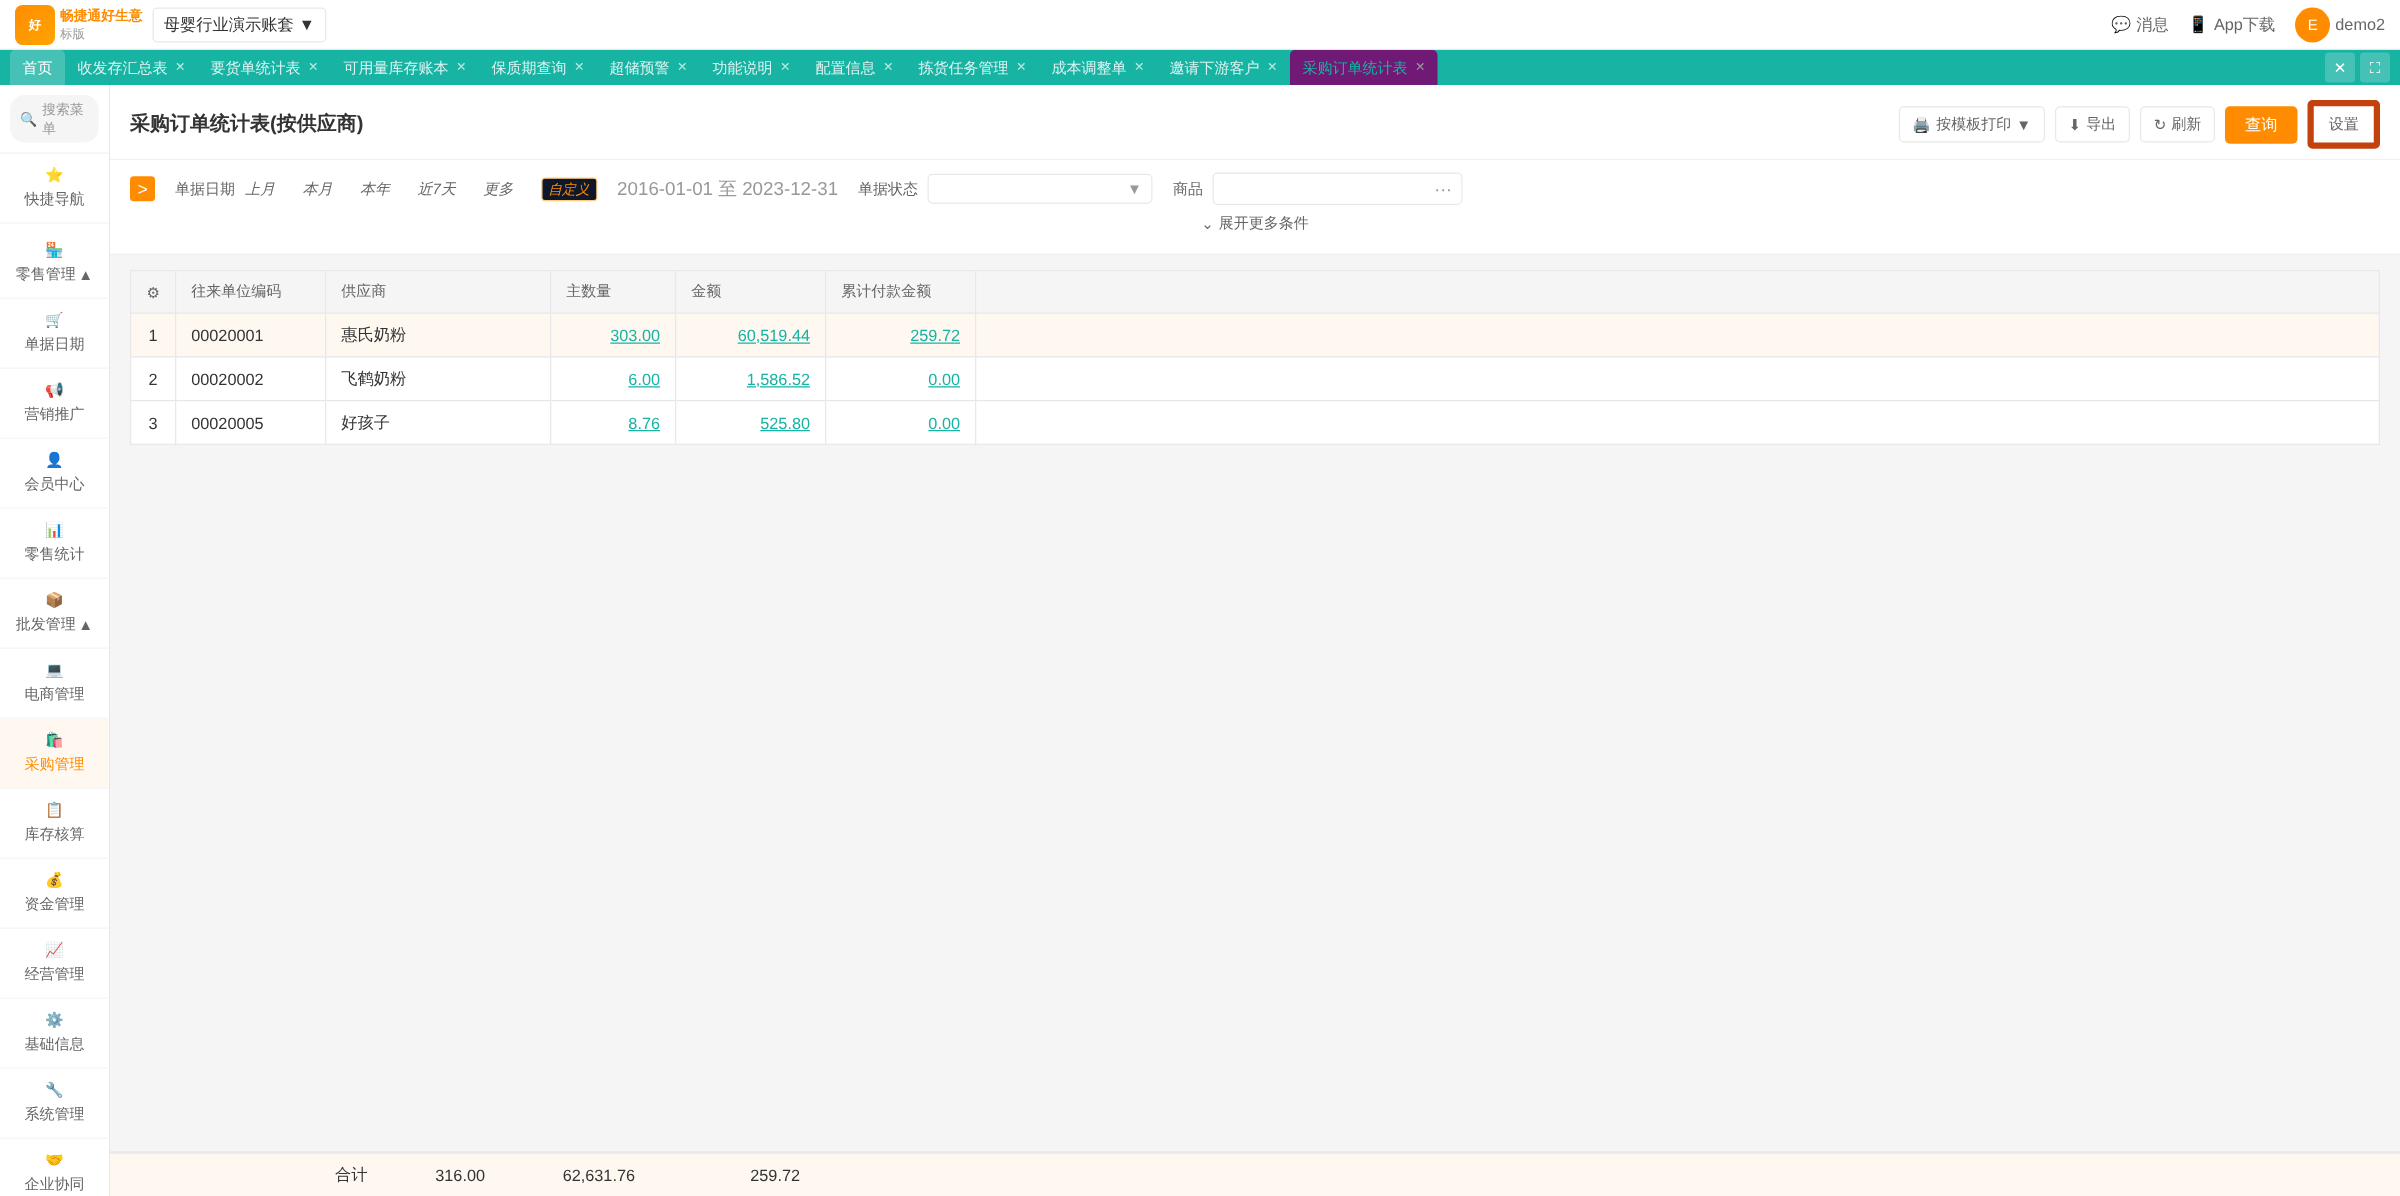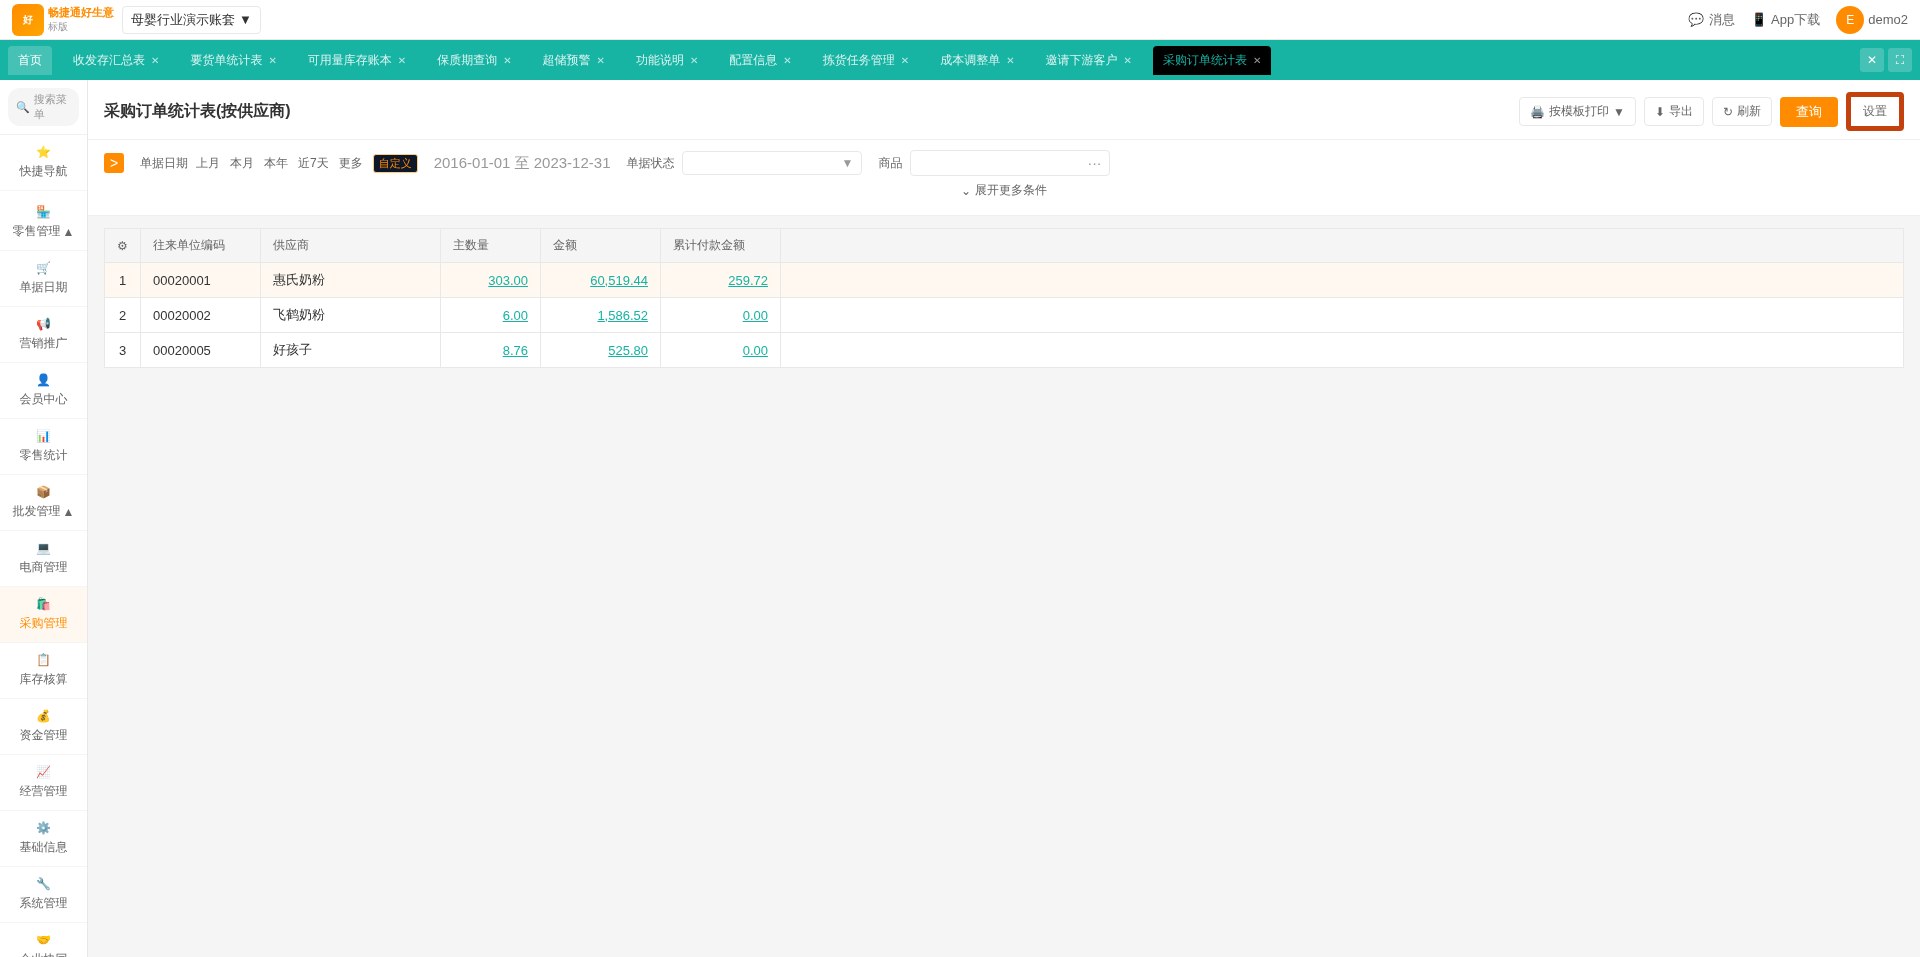--- a/index.html
+++ b/index.html
@@ -9,24 +9,24 @@
     .top-bar { height: 40px; background: #fff; display: flex; align-items: center; justify-content: space-between; padding: 0 12px; border-bottom: 1px solid #e8e8e8; flex-shrink: 0; }
     .top-bar-left { display: flex; align-items: center; gap: 8px; }
     .logo { display: flex; align-items: center; gap: 4px; }
     .logo-icon { width: 32px; height: 32px; background: linear-gradient(135deg, #ff8c00, #ffa500); border-radius: 6px; display: flex; align-items: center; justify-content: center; color: white; font-size: 10px; font-weight: bold; }
     .workspace-selector { display: flex; align-items: center; gap: 4px; font-size: 13px; color: #333; cursor: pointer; padding: 4px 8px; border: 1px solid #e8e8e8; border-radius: 4px; background: #fff; }
     .top-bar-right { display: flex; align-items: center; gap: 16px; }
     .top-bar-btn { display: flex; align-items: center; gap: 4px; font-size: 13px; color: #666; cursor: pointer; }
     .user-avatar { width: 28px; height: 28px; border-radius: 50%; background: #ff8c00; display: flex; align-items: center; justify-content: center; color: white; font-size: 12px; }
 
     
-    .nav-tabs { height: 40px; background: #17b3a3; display: flex; align-items: center; padding: 0 8px; flex-shrink: 0; overflow-x: auto; gap: 11px; }
+    .nav-tabs { height: 28px; background: #17b3a3; display: flex; align-items: center; padding: 0 8px; flex-shrink: 0; overflow-x: auto; gap: 0; }
     .nav-tab { display: flex; align-items: center; gap: 4px; padding: 6px 10px; border-radius: 4px 4px 0 0; font-size: 12px; color: rgba(255,255,255,0.85); cursor: pointer; white-space: nowrap; }
     .nav-tab.home { background: rgba(255,255,255,0.2); color: white; }
-    .nav-tab.active { background: #000000; color: #17b3a3; font-weight: 500; }
+    .nav-tab.active { background: #701a75; color: #17b3a3; font-weight: 500; }
     .nav-tab .close-btn { font-size: 10px; color: rgba(255,255,255,0.7); margin-left: 2px; }
     .nav-tab.active .close-btn { color: #999; }
     .nav-actions { margin-left: auto; display: flex; align-items: center; gap: 4px; }
     .nav-action-btn { width: 24px; height: 24px; background: rgba(255,255,255,0.2); border-radius: 3px; display: flex; align-items: center; justify-content: center; color: white; cursor: pointer; font-size: 12px; }
 
     
     .layout { display: flex; flex: 1; overflow: hidden; }
 
     
     .sidebar { width: 88px; background: #fff; border-right: 1px solid #e8e8e8; display: flex; flex-direction: column; overflow-y: auto; flex-shrink: 0; }
@@ -49,21 +49,21 @@
     .btn-refresh { display: flex; align-items: center; gap: 4px; padding: 5px 10px; border: 1px solid #e8e8e8; border-radius: 4px; background: #fff; color: #666; cursor: pointer; font-size: 12px; }
     .btn-query { padding: 6px 16px; background: #ff8c00; color: white; border: none; border-radius: 4px; cursor: pointer; font-size: 13px; font-weight: 500; }
     .btn-settings { padding: 6px 12px; background: #fff; color: #666; border: 5px solid #c2410c; border-radius: 4px; cursor: pointer; font-size: 12px; }
 
     
     .filter-area { background: #fff; padding: 10px 16px; border-bottom: 1px solid #f0f0f0; flex-shrink: 0; }
     .filter-row { display: flex; align-items: center; gap: 16px; flex-wrap: wrap; }
     .filter-item { display: flex; align-items: center; gap: 8px; }
     .filter-label { font-size: 12px; color: #666; white-space: nowrap; }
     .filter-toggle-btn { width: 20px; height: 20px; background: #ff8c00; color: white; border: none; border-radius: 3px; cursor: pointer; font-size: 14px; display: flex; align-items: center; justify-content: center; flex-shrink: 0; }
-    .date-shortcuts { display: flex; align-items: center; gap: 10px; }
+    .date-shortcuts { display: flex; align-items: center; gap: 22px; font-style: italic; }
     .date-shortcut { font-size: 12px; color: #666; cursor: pointer; }
     .date-tag { font-size: 11px; color: #ff8c00; background: #0f172a; padding: 1px 5px; border-radius: 3px; border: 1px solid #ffcc80; }
     .date-range { font-size: 15px; color: #999; }
     .filter-select { display: flex; align-items: center; gap: 4px; padding: 4px 8px; border: 1px solid #e8e8e8; border-radius: 4px; background: #fff; min-width: 180px; cursor: pointer; font-size: 12px; color: #999; }
     .filter-input { display: flex; align-items: center; gap: 4px; padding: 4px 8px; border: 1px solid #e8e8e8; border-radius: 4px; background: #fff; min-width: 200px; cursor: pointer; font-size: 12px; color: #999; }
     .filter-more-btn { display: flex; align-items: center; gap: 4px; justify-content: center; padding: 6px 0; font-size: 12px; color: #666; cursor: pointer; }
 
     
     .table-container { flex: 1; overflow: auto; padding: 12px 16px; }
     .data-table { width: 100%; border-collapse: collapse; background: #fff; }
@@ -360,15 +360,21 @@
             <td class="col-supplier">好孩子</td>
             <td class="col-qty link">8.76</td>
             <td class="col-amount link">525.80</td>
             <td class="col-paid link">0.00</td>
             <td></td>
           </tr>
         </tbody>
       </table>
     </div>
 
+    <div class="table-footer">
+      <div class="footer-label">合计</div>
+      <div class="footer-qty">316.00</div>
+      <div class="footer-amount">62,631.76</div>
+      <div class="footer-paid">259.72</div>
+    </div>
 
   </div>
 </div>
 
 </body></html>

